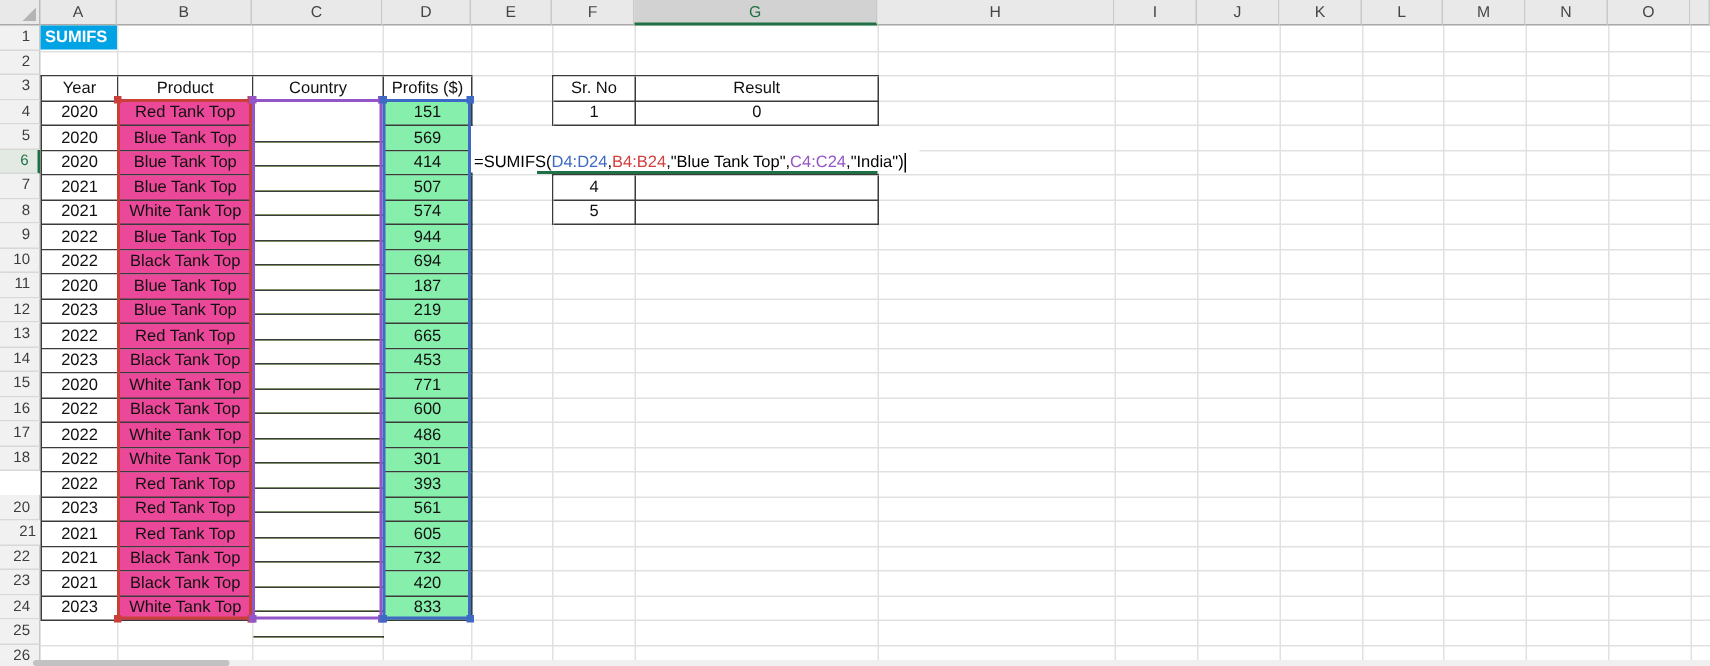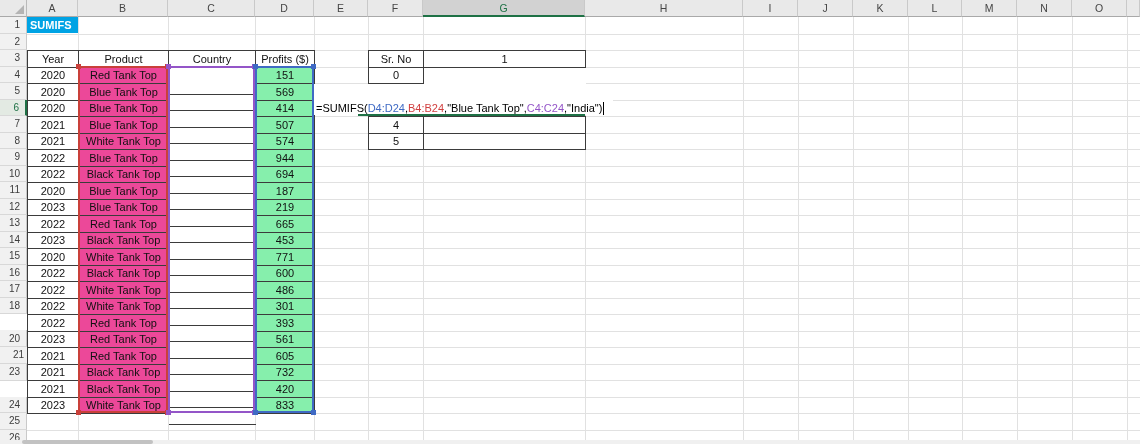--- a/index.html
+++ b/index.html
@@ -116,21 +116,21 @@
       <div class="rowhdr" style="top: 215px; height: 16.5px;">13</div>
       <div class="rowhdr" style="top: 231.5px; height: 16.5px;">14</div>
       <div class="rowhdr" style="top: 248px; height: 16.5px;">15</div>
       <div class="rowhdr" style="top: 264.5px; height: 16.5px;">16</div>
       <div class="rowhdr" style="top: 281px; height: 16.5px;">17</div>
       <div class="rowhdr" style="top: 297.5px; height: 16.5px;">18</div>
       <div class="rowhdr" style="top: 330px; height: 16.5px;">19</div>
       <div class="rowhdr" style="top: 330.5px; height: 16.5px;">20</div>
       <div class="rowhdr" style="top: 347px; height: 16.5px; padding-left: 24px;">21</div>
       <div class="rowhdr" style="top: 363.5px; height: 16.5px;">22</div>
-      <div class="rowhdr" style="top: 364px; height: 16.5px;">23</div>
+      <div class="rowhdr" style="top: 380px; height: 16.5px;">23</div>
       <div class="rowhdr" style="top: 396.5px; height: 16.5px;">24</div>
       <div class="rowhdr" style="top: 413px; height: 16.5px;">25</div>
       <div class="rowhdr" style="top: 429.5px; height: 16.5px;">26</div>
       <div class="tablegrid" style="left: 27px; top: 50px; grid-template-columns: 51px 90px 87px 59px; grid-auto-rows: 16.5px;">
         <div class="tcell">Year</div>
         <div class="tcell">Product</div>
         <div class="tcell">Country</div>
         <div class="tcell">Profits ($)</div>
         <div class="tcell">2020</div>
         <div class="tcell fill-red">Red Tank Top</div>
@@ -227,20 +227,21 @@
       <div class="handle" style="left: 252px; top: 64px; background: rgb(148, 85, 200);"></div>
       <div class="handle" style="left: 166px; top: 410px; background: rgb(148, 85, 200);"></div>
       <div class="handle" style="left: 252px; top: 410px; background: rgb(148, 85, 200);"></div>
       <div class="range" style="left: 255px; top: 66px; width: 59px; height: 347px; border-color: rgb(63, 106, 196);"></div>
       <div class="handle" style="left: 253px; top: 64px; background: rgb(63, 106, 196);"></div>
       <div class="handle" style="left: 311px; top: 64px; background: rgb(63, 106, 196);"></div>
       <div class="handle" style="left: 253px; top: 410px; background: rgb(63, 106, 196);"></div>
       <div class="handle" style="left: 311px; top: 410px; background: rgb(63, 106, 196);"></div>
       <div class="tablegrid" style="left: 368px; top: 50px; grid-template-columns: 55px 162px; grid-auto-rows: 16.5px;">
         <div class="tcell">Sr. No</div>
+        <div class="tcell">Result</div>
         <div class="tcell">1</div>
         <div class="tcell">0</div>
       </div>
       <div class="tablegrid" style="left: 368px; top: 116px; grid-template-columns: 55px 162px; grid-auto-rows: 16.5px;">
         <div class="tcell">4</div>
         <div class="tcell"></div>
         <div class="tcell">5</div>
         <div class="tcell"></div>
       </div>
     </div>

